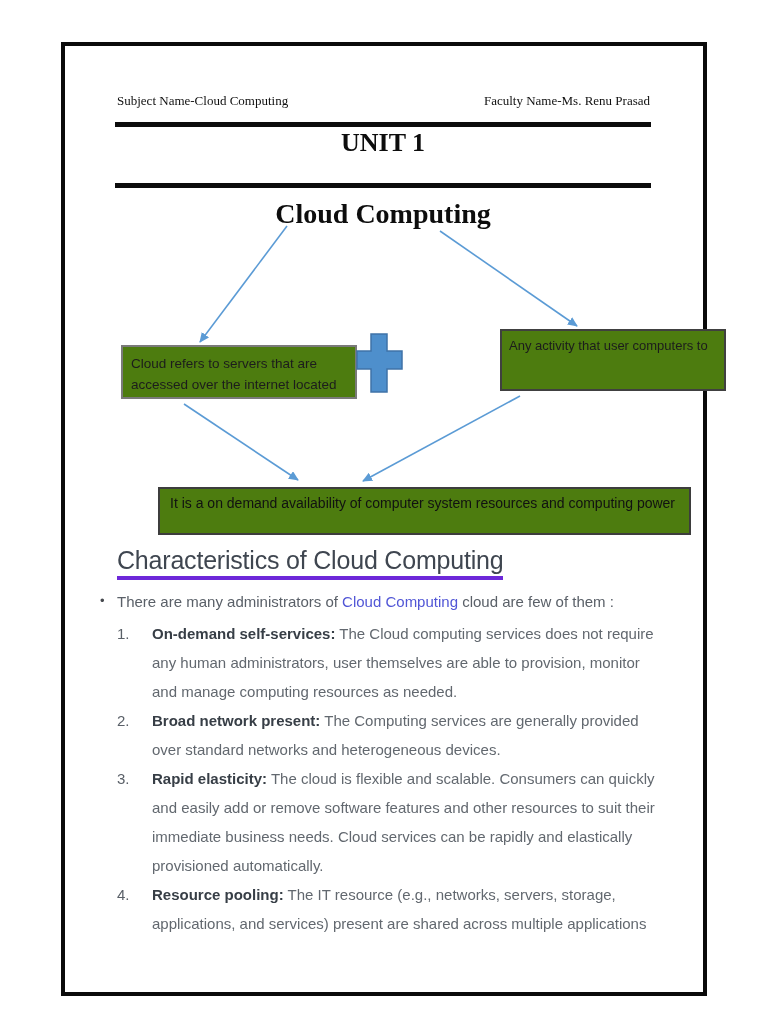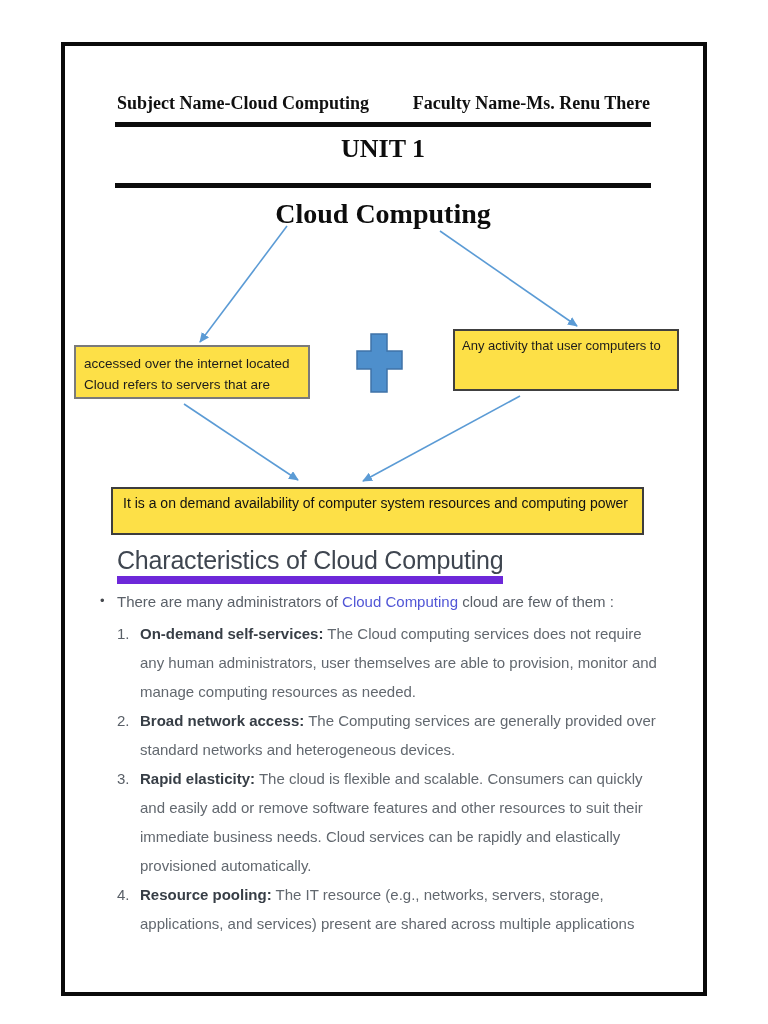--- a/index.html
+++ b/index.html
@@ -7,95 +7,95 @@
     width:768px; height:1024px; position:relative; overflow:hidden;
     background:#ffffff; font-family:"Liberation Sans", sans-serif;
   }
   .page {
     position:absolute; left:61px; top:42px; width:646px; height:954px;
     box-sizing:border-box; border:4px solid #0a0a0a; background:#fff;
   }
   .hdr {
     position:absolute; left:52px; right:53px; top:47px;
     display:flex; justify-content:space-between;
-    font-family:"Liberation Serif", serif; font-weight:bold;
-    font-size:18px; color:#101010;
+    font-family:"Liberation Serif", serif; font-weight:normal;
+    font-size:13px; color:#101010;
   }
   .rule { position:absolute; left:50px; width:536px; height:5px; background:#0c0c0c; }
   #rule1 { top:76px; }
   #rule2 { top:137px; }
   .center-title {
     position:absolute; left:50px; width:536px; text-align:center;
     font-family:"Liberation Serif", serif; font-weight:bold; color:#0d0d0d;
   }
-  #unit-title { top:88px; font-size:26px; }
+  #unit-title { top:82px; font-size:26px; }
   #doc-title  { top:152px; font-size:28px; }
 
   #arrow-layer { position:absolute; left:0; top:0; pointer-events:none; }
 
   .dbox {
-    position:absolute; box-sizing:border-box; background:#fde047;
-    color:#1c1c1c; overflow:hidden;
+    position:absolute; box-sizing:border-box; background:#4d7c0f;
+    color:#1c1c1c; overflow:hidden;margin-left:47px;
   }
   .dbox .ln { white-space:nowrap; }
   #left-box  { left:9px;   top:299px; width:236px; height:54px; border:2px solid #7a7a7a; padding:6px 8px 0; font-size:13.5px; line-height:21px; }
   #right-box { left:388px; top:283px; width:226px; height:62px; border:2px solid #404040; padding:5px 7px 0;  font-size:13px;  line-height:19px; }
   #def-box   { left:46px;  top:441px; width:533px; height:48px; border:2px solid #3d3d3d; padding:4px 10px 0; font-size:14px; line-height:20px; color:#111; }
 
   #plus-icon { position:absolute; left:291px; top:287px; }
 
   .heading {
     position:absolute; left:52px; top:500px;
     font-size:25px; color:#3f4650; letter-spacing:-0.2px;
   }
-  .heading span { border-bottom:8px solid #6d28d9; padding-bottom:2px; }
+  .heading span { border-bottom:4px solid #6d28d9; padding-bottom:2px; }
 
   .bullet-dot { position:absolute; left:35px; top:547px; font-size:13px; color:#46494e; }
   .intro { position:absolute; left:52px; top:547px; width:575px; font-size:15px; color:#5a6068; }
   .link  { color:var(--link); }
 
   .list {
     position:absolute; left:52px; top:573px; width:545px;
     font-size:15px; line-height:29px; color:#62686f;
   }
   .li { display:flex; }
   .num { width:23px; flex:none; color:#5a6068; }
-  .li-body { flex:1; }
+  .li-body { flex:1;margin-left:12px; }
   .lbl { font-weight:bold; color:#373e46; }
 </style>
 </head>
 <body>
 
 <div class="page">
 
   <div class="hdr">
     <span>Subject Name-Cloud Computing</span>
-    <span>Faculty Name-Ms. Renu There</span>
+    <span>Faculty Name-Ms. Renu Prasad</span>
   </div>
 
   <div class="rule" id="rule1"></div>
   <div class="center-title" id="unit-title">UNIT 1</div>
   <div class="rule" id="rule2"></div>
   <div class="center-title" id="doc-title">Cloud Computing</div>
 
   <svg id="arrow-layer" width="638" height="946" viewBox="0 0 638 946">
     <defs>
       <marker id="ah" markerUnits="userSpaceOnUse" markerWidth="11" markerHeight="9" refX="9" refY="4.5" orient="auto">
         <path d="M0,0 L10,4.5 L0,9 Z" style="fill:var(--arrow)"></path>
       </marker>
     </defs>
     <line x1="222" y1="180" x2="135" y2="296" style="stroke:var(--arrow)" stroke-width="1.6" marker-end="url(#ah)"></line>
     <line x1="375" y1="185" x2="512" y2="280" style="stroke:var(--arrow)" stroke-width="1.6" marker-end="url(#ah)"></line>
     <line x1="119" y1="358" x2="233" y2="434" style="stroke:var(--arrow)" stroke-width="1.6" marker-end="url(#ah)"></line>
     <line x1="455" y1="350" x2="298" y2="435" style="stroke:var(--arrow)" stroke-width="1.6" marker-end="url(#ah)"></line>
   </svg>
 
   <div class="dbox" id="left-box">
+    <div class="ln">Cloud refers to servers that are</div>
     <div class="ln">accessed over the internet located</div>
-    <div class="ln">Cloud refers to servers that are</div>
     <div class="ln">at data centers</div>
   </div>
 
   <svg id="plus-icon" width="47" height="60" viewBox="0 0 47 60">
     <polygon points="15,1 31,1 31,18 46,18 46,36 31,36 31,59 15,59 15,36 1,36 1,18 15,18" style="fill:var(--plus_fill); stroke:var(--plus_stroke)" stroke-width="1.5"></polygon>
   </svg>
 
   <div class="dbox" id="right-box">
     <div class="ln">Any activity that user computers to</div>
   </div>
@@ -111,21 +111,21 @@
   <div class="bullet-dot">•</div>
   <div class="intro"><span>There are many administrators of </span><span class="link">Cloud Computing</span><span> cloud are few of them :</span></div>
 
   <div class="list">
     <div class="li">
       <span class="num">1.</span>
       <span class="li-body"><span class="lbl">On-demand self-services:</span><span> The Cloud computing services does not require any human administrators, user themselves are able to provision, monitor and manage computing resources as needed.</span></span>
     </div>
     <div class="li">
       <span class="num">2.</span>
-      <span class="li-body"><span class="lbl">Broad network access:</span><span> The Computing services are generally provided over standard networks and heterogeneous devices.</span></span>
+      <span class="li-body"><span class="lbl">Broad network present:</span><span> The Computing services are generally provided over standard networks and heterogeneous devices.</span></span>
     </div>
     <div class="li">
       <span class="num">3.</span>
       <span class="li-body"><span class="lbl">Rapid elasticity:</span><span> The cloud is flexible and scalable. Consumers can quickly and easily add or remove software features and other resources to suit their immediate business needs. Cloud services can be rapidly and elastically provisioned automatically.</span></span>
     </div>
     <div class="li">
       <span class="num">4.</span>
       <span class="li-body"><span class="lbl">Resource pooling:</span><span> The IT resource (e.g., networks, servers, storage, applications, and services) present are shared across multiple applications</span></span>
     </div>
   </div>

